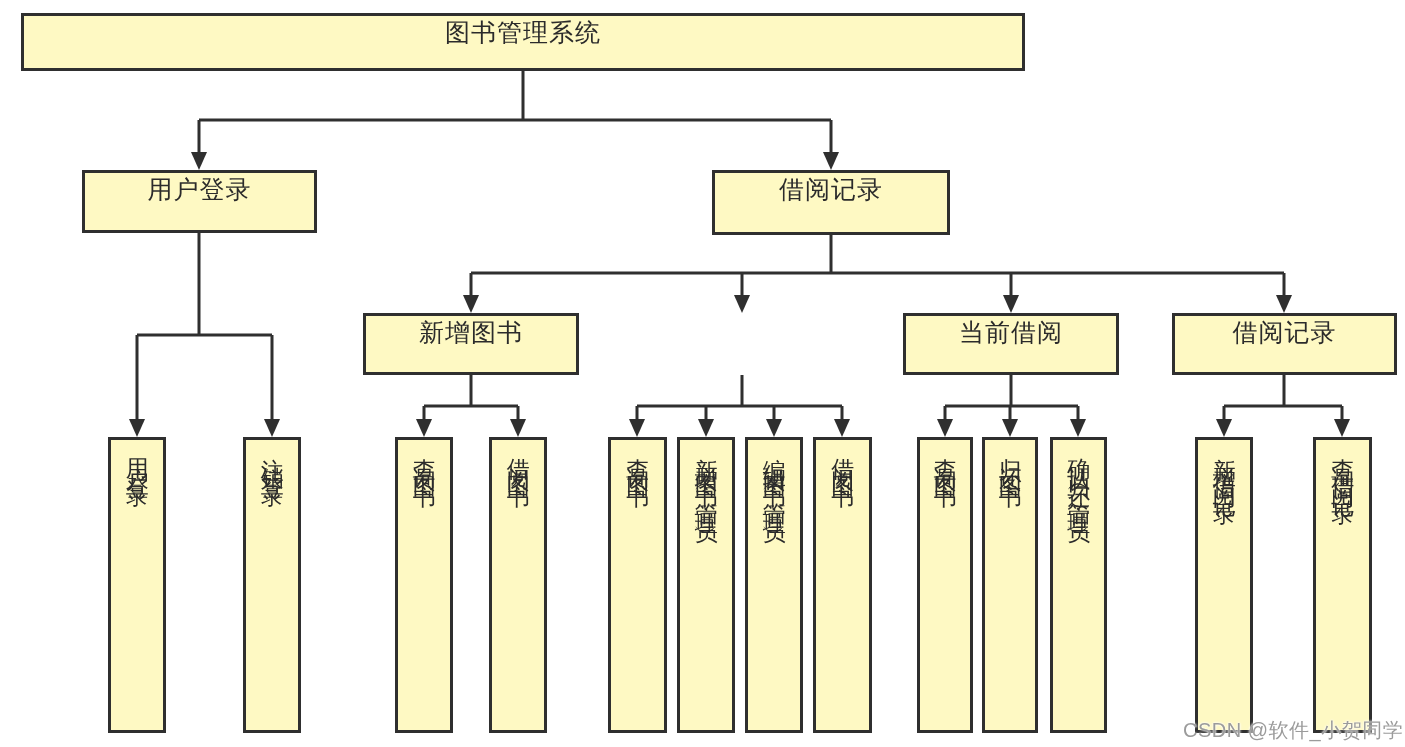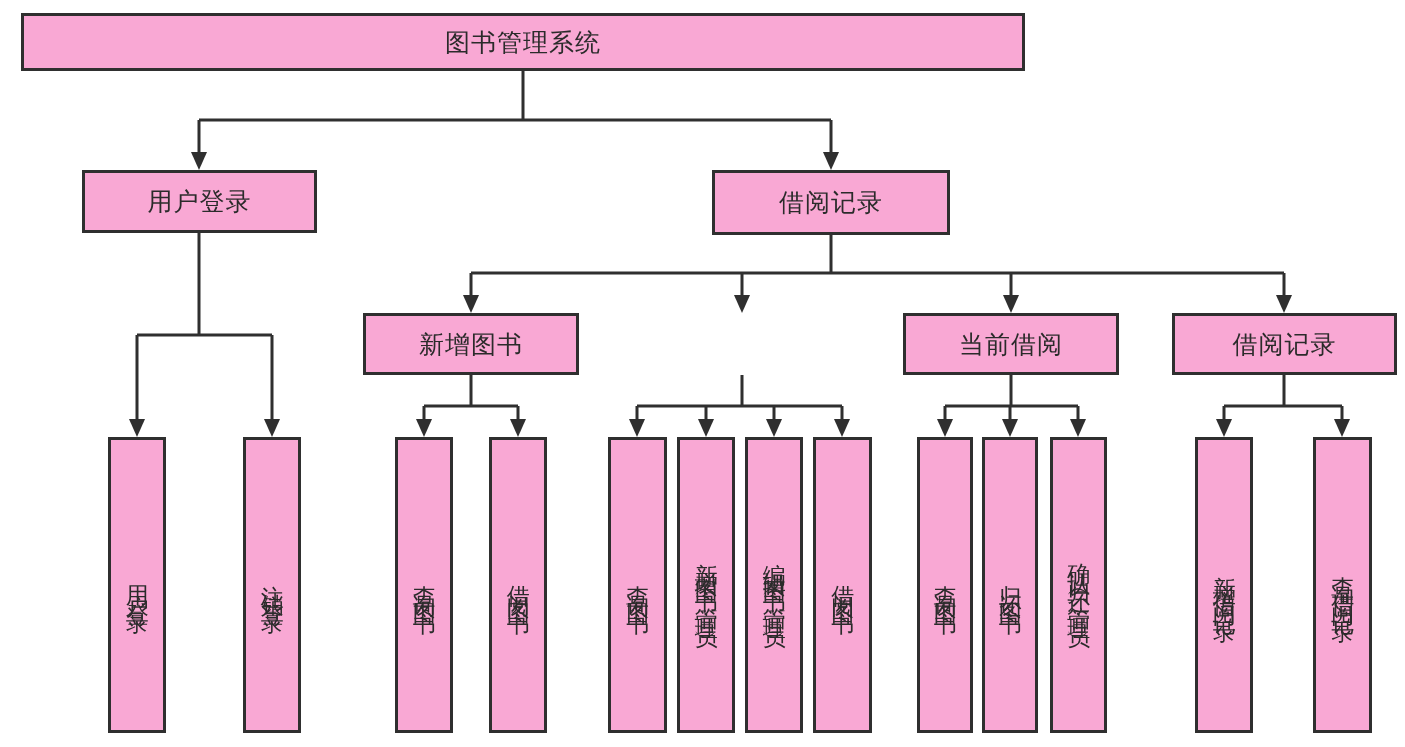--- a/index.html
+++ b/index.html
@@ -11,22 +11,22 @@
   *{box-sizing:border-box;margin:0;padding:0}
   html,body{width:1405px;height:747px;background:var(--background);
     font-family:"Liberation Sans","DejaVu Sans",sans-serif;overflow:hidden}
   .canvas{position:relative;width:1405px;height:747px;background:var(--background)}
   .connectors{position:absolute;left:0;top:0;width:1405px;height:747px}
   .connectors path{stroke:var(--line);stroke-width:3;fill:none}
   .connectors polygon{fill:var(--line);stroke:none}
   .node{
     position:absolute;
     border:3px solid var(--line);
-    background:#f9a8d4;
-    display:flex;align-items:center;justify-content:center;
+    background:#fef9c3;
+    display:flex;align-items:flex-start;justify-content:center;
     color:var(--text);
   }
   .node .hlabel{
     font-size:25px;letter-spacing:1px;color:var(--text);white-space:nowrap;
   }
   .node.h2{height:63px}
   .node.h3{top:313px;width:216px;height:62px}
   .node.v{top:437px;height:296px}
   .node .vtext{
     writing-mode:vertical-lr;
@@ -143,13 +143,14 @@
     <span class="vtext">确认归还（管理员）</span>
   </div>
 
   <div class="node v" style="left:1195px;width:58px">
     <span class="vtext">新增借阅记录</span>
   </div>
   <div class="node v" style="left:1313px;width:59px">
     <span class="vtext">查询借阅记录</span>
   </div>
 
+  <div class="watermark">CSDN @软件_小贺同学</div>
 </div>
 
 </body></html>

